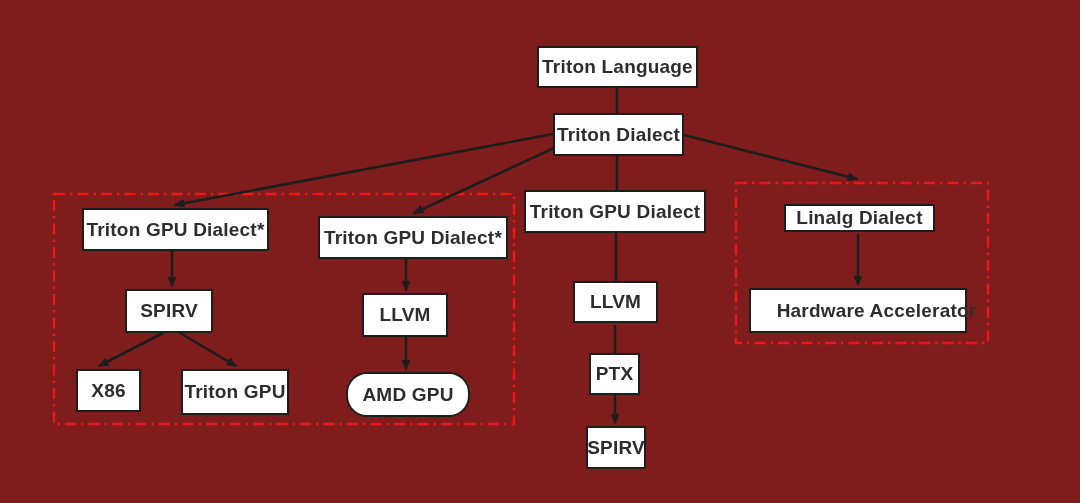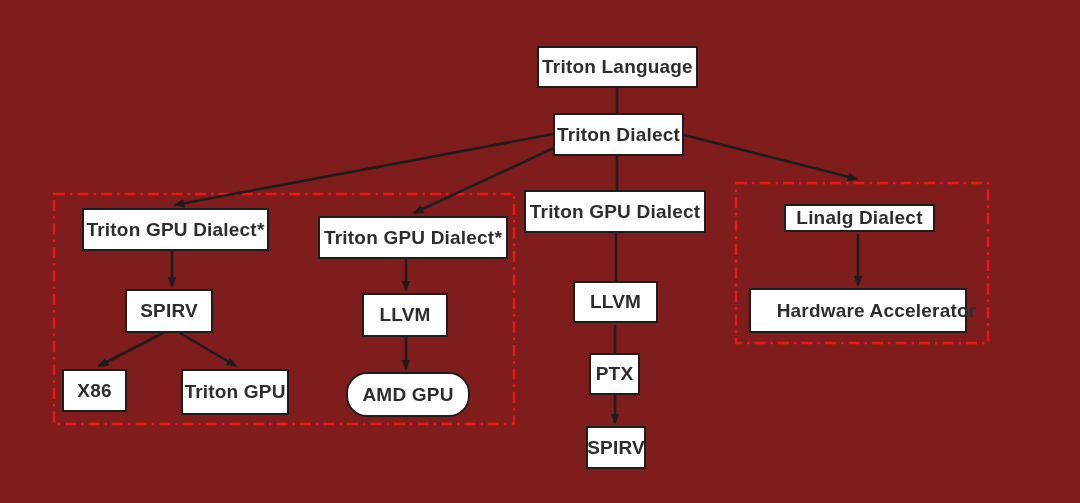--- a/index.html
+++ b/index.html
@@ -42,21 +42,21 @@
   #n-triton-language   { left:537px; top:46px;  width:161px; height:42px; }
   #n-triton-dialect    { left:553px; top:113px; width:131px; height:43px; }
   #n-tgd-left          { left:82px;  top:208px; width:187px; height:43px; }
   #n-tgd-midleft       { left:318px; top:216px; width:190px; height:43px; }
   #n-tgd-center        { left:524px; top:190px; width:182px; height:43px; }
   #n-linalg            { left:784px; top:192px; width:151px; height:28px;margin-top:12px; }
   #n-spirv             { left:125px; top:289px; width:88px;  height:44px; }
   #n-llvm-amd          { left:362px; top:293px; width:86px;  height:44px; }
   #n-llvm-nv           { left:573px; top:281px; width:85px;  height:42px; }
   #n-hw-accel          { left:749px; top:288px; width:218px; height:45px;padding-left:37px; }
-  #n-x86               { left:62px;  top:369px; width:65px;  height:43px; }
+  #n-x86               { left:76px;  top:369px; width:65px;  height:43px; }
   #n-intel-gpu         { left:181px; top:369px; width:108px; height:46px; }
   #n-amd-gpu           { left:346px; top:372px; width:124px; height:45px;border-radius:21px; }
   #n-ptx               { left:589px; top:353px; width:51px;  height:42px; }
   #n-sass              { left:586px; top:426px; width:60px;  height:43px; }
 </style>
 </head>
 <body>
 
 <div class="canvas">
 

